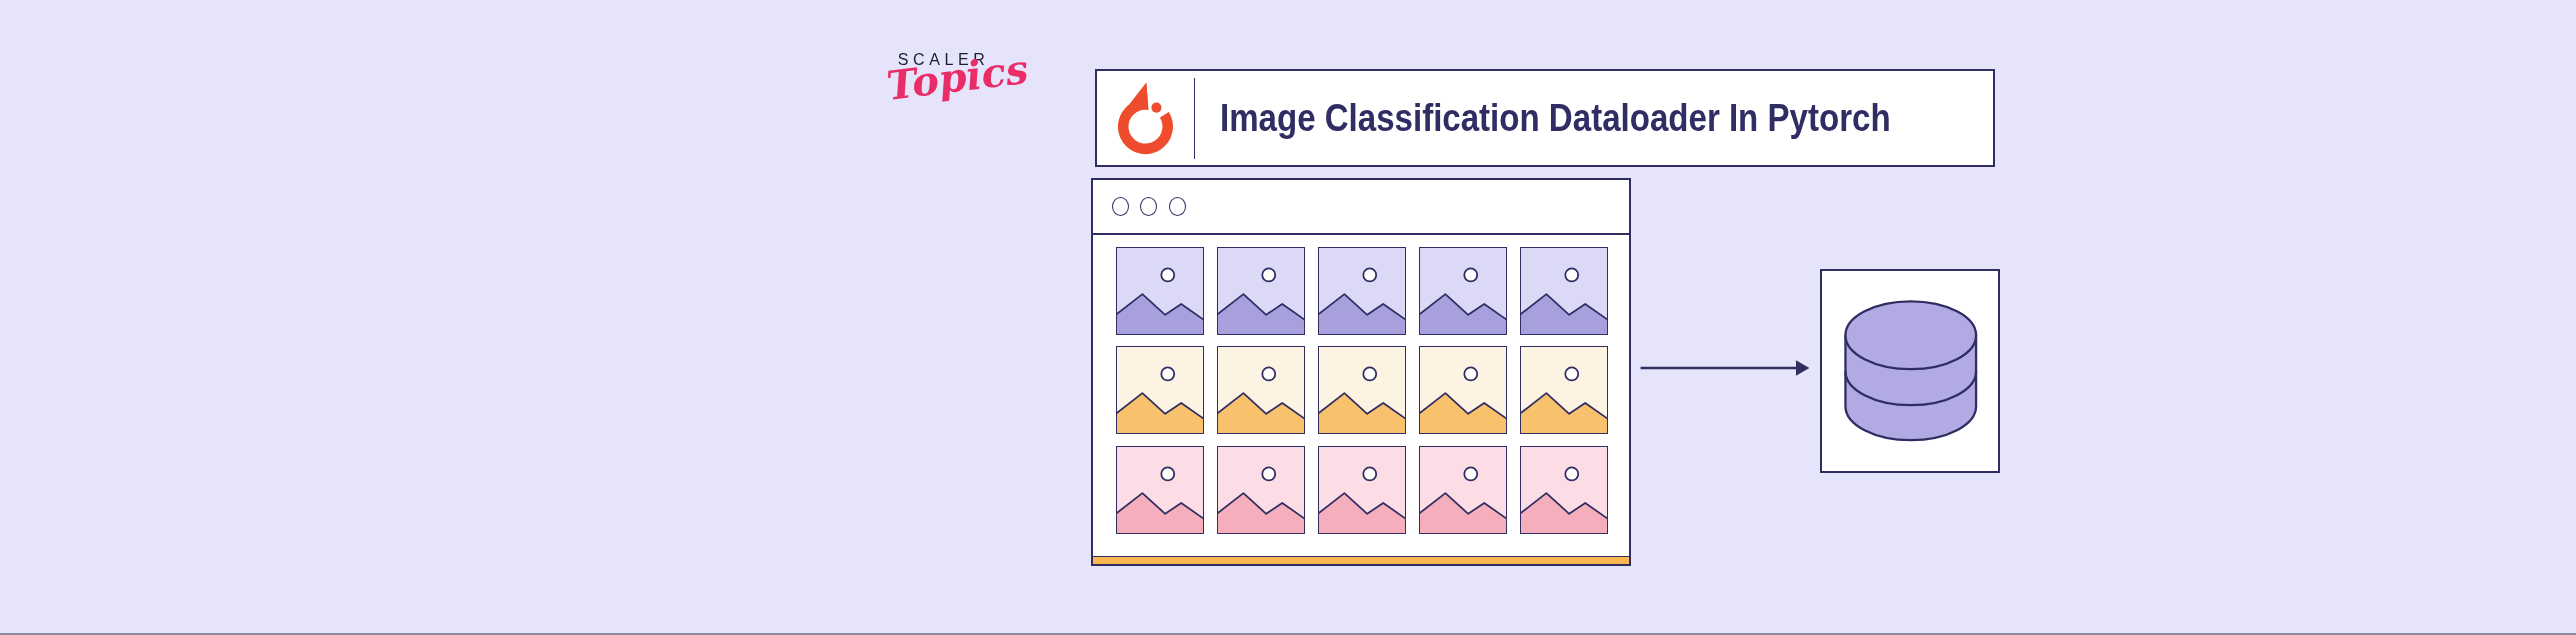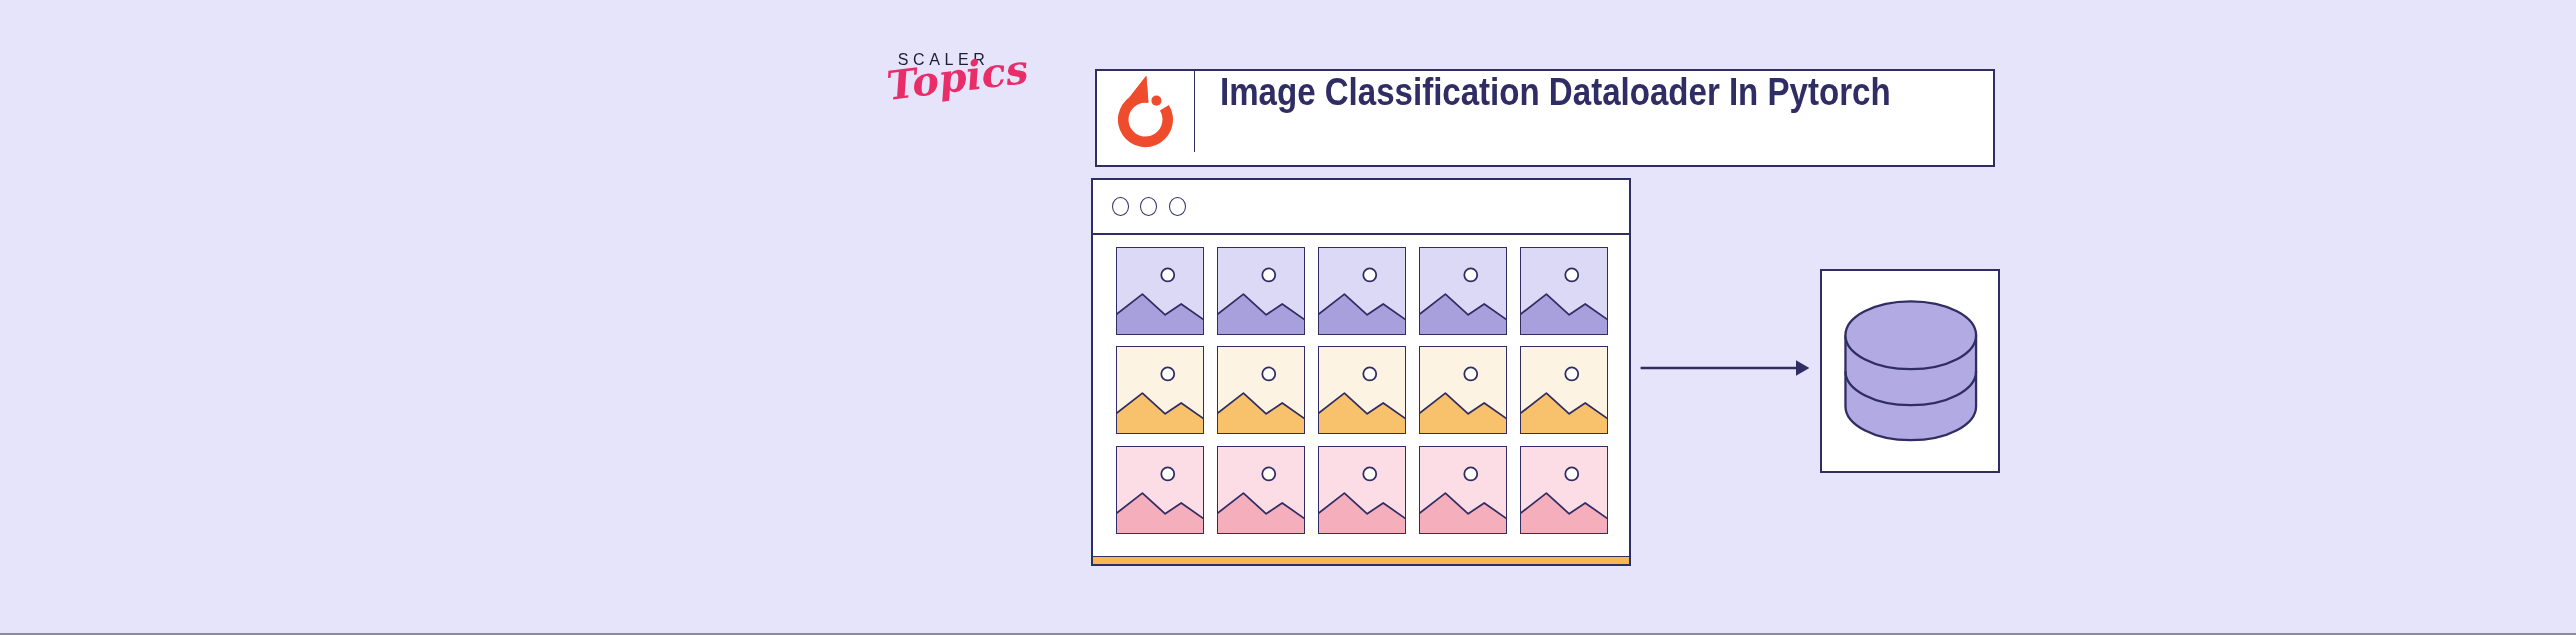--- a/index.html
+++ b/index.html
@@ -22,21 +22,21 @@
   .brand{position:absolute;left:887px;top:49px;width:165px;height:88px;}
   .brand-scaler{position:absolute;left:10.8px;top:2.1px;font-size:16px;font-weight:400;
     letter-spacing:4.6px;color:var(--brand-dark);}
   .brand-topics{position:absolute;left:0px;top:13.4px;font-family:"DejaVu Serif",serif;
     font-style:italic;font-weight:700;font-size:40px;color:var(--brand-pink);
     transform:rotate(-7deg);transform-origin:left center;}
 
   
   .titlebox{position:absolute;left:1095px;top:69px;width:900px;height:98px;
     background:var(--white);border:2.1px solid var(--ink);box-sizing:border-box;
-    display:flex;align-items:flex-start;}
+    display:flex;align-items:center;}
   .logo-cell{width:97px;border-right:1.5px solid var(--ink);display:flex;
     align-items:center;justify-content:center;flex:0 0 auto;}
   .title-cell{flex:1;display:flex;align-items:center;padding-left:25px;overflow:hidden;}
   .title-text{font-size:38px;font-weight:700;color:var(--title-ink);white-space:nowrap;
     transform:scaleX(0.87);transform-origin:left center;}
 
   
   .window{position:absolute;left:1091px;top:178px;width:540px;height:388px;
     background:var(--white);border:2.1px solid var(--ink);box-sizing:border-box;}
   .window-topbar{position:absolute;left:0;right:0;top:0;height:53px;

